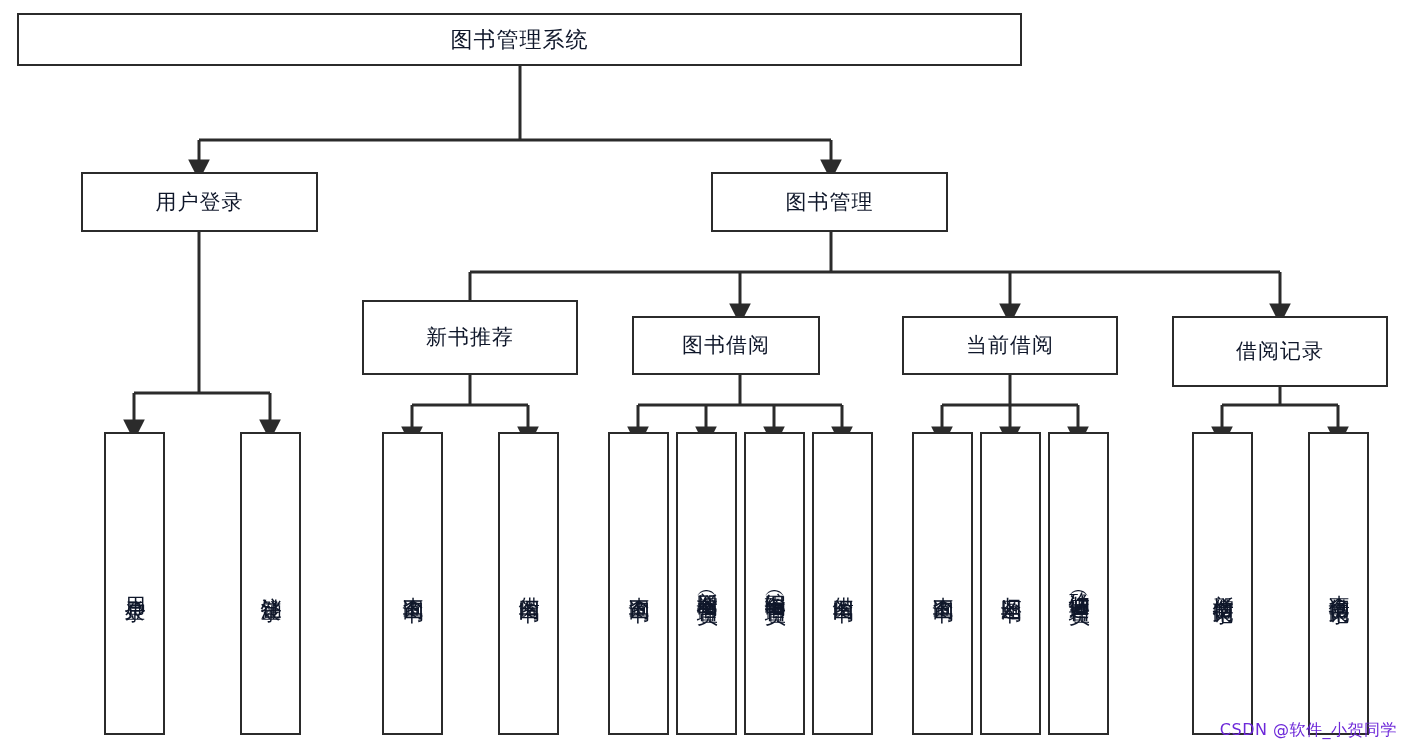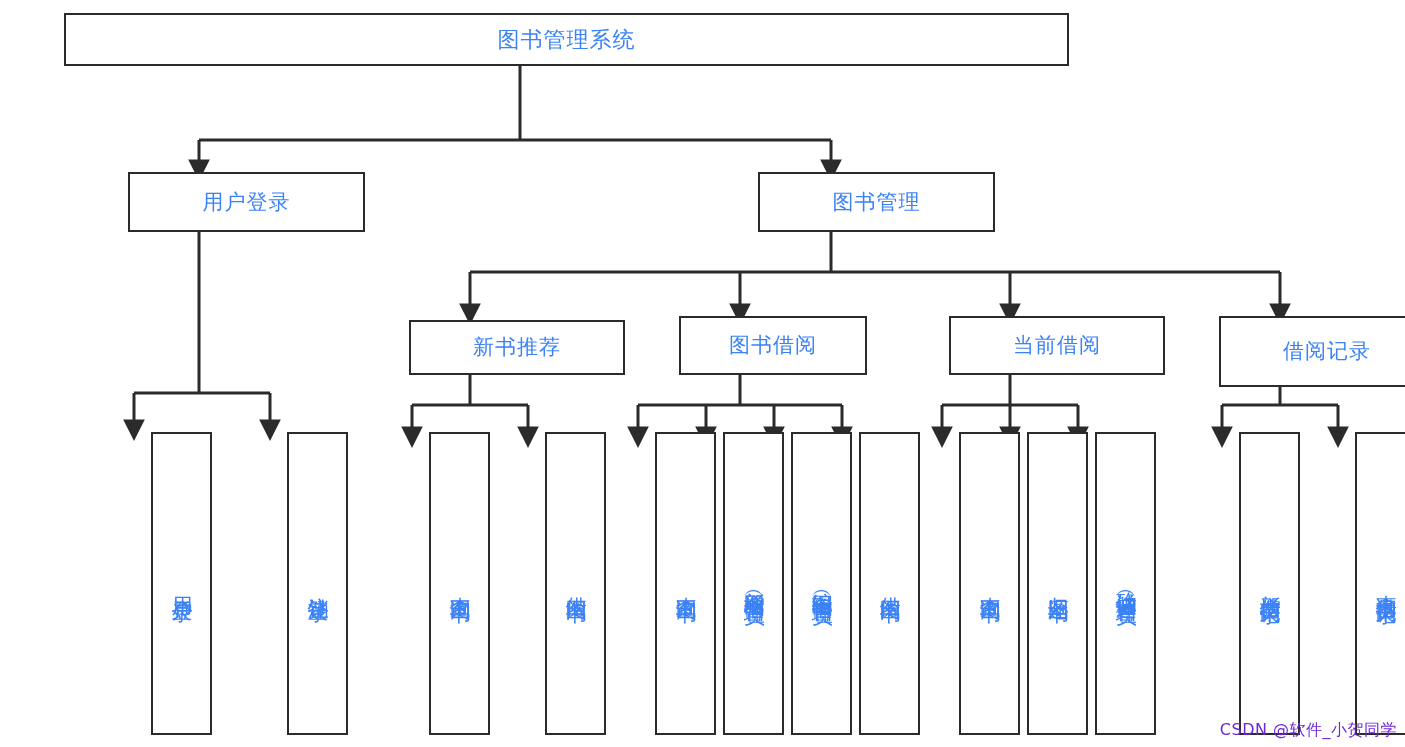--- a/index.html
+++ b/index.html
@@ -27,22 +27,21 @@
     pointer-events: none;
   }
   .node {
     position: absolute;
     box-sizing: border-box;
     border: 2.5px solid #2b2b2b;
     background: #ffffff;
     display: flex;
     align-items: center;
     justify-content: center;
-    color: #3b82f6;
-    margin-left: 47px;
+    color: #0f172a;
   }
   .node-h .label {
     font-size: 21px;
     line-height: 1.15;
     letter-spacing: 1px;
     white-space: nowrap;
   }
   .node-v {
     align-items: center;
     justify-content: center;
@@ -130,21 +129,21 @@
     <span class="label">图书管理系统</span>
   </div>
 
   <div class="node node-h" style="left:81px; top:172px; width:237px; height:60px;">
     <span class="label">用户登录</span>
   </div>
   <div class="node node-h" style="left:711px; top:172px; width:237px; height:60px;">
     <span class="label">图书管理</span>
   </div>
 
-  <div class="node node-h" style="left:362px; top:320px; width:216px; height:55px;">
+  <div class="node node-h" style="left:362px; top:300px; width:216px; height:75px;">
     <span class="label">新书推荐</span>
   </div>
   <div class="node node-h" style="left:632px; top:316px; width:188px; height:59px;">
     <span class="label">图书借阅</span>
   </div>
   <div class="node node-h" style="left:902px; top:316px; width:216px; height:59px;">
     <span class="label">当前借阅</span>
   </div>
   <div class="node node-h" style="left:1172px; top:316px; width:216px; height:71px;">
     <span class="label">借阅记录</span>

